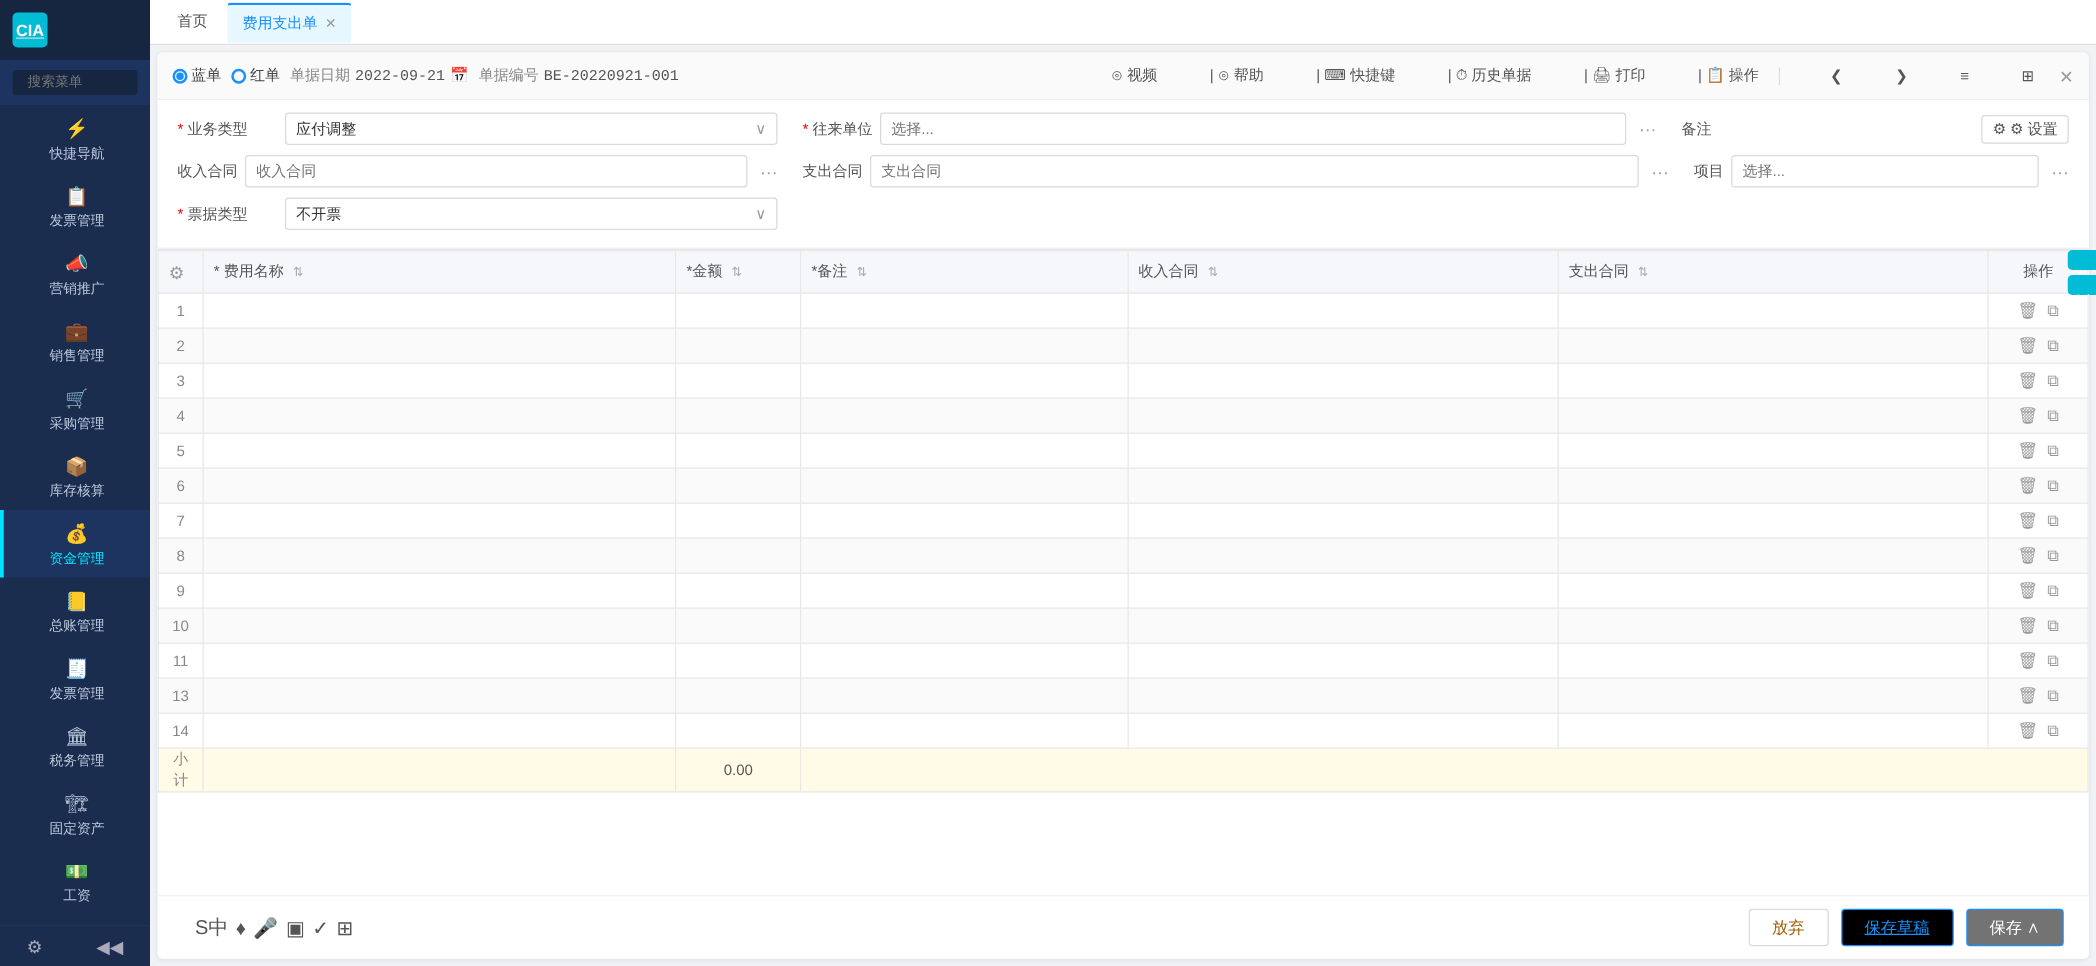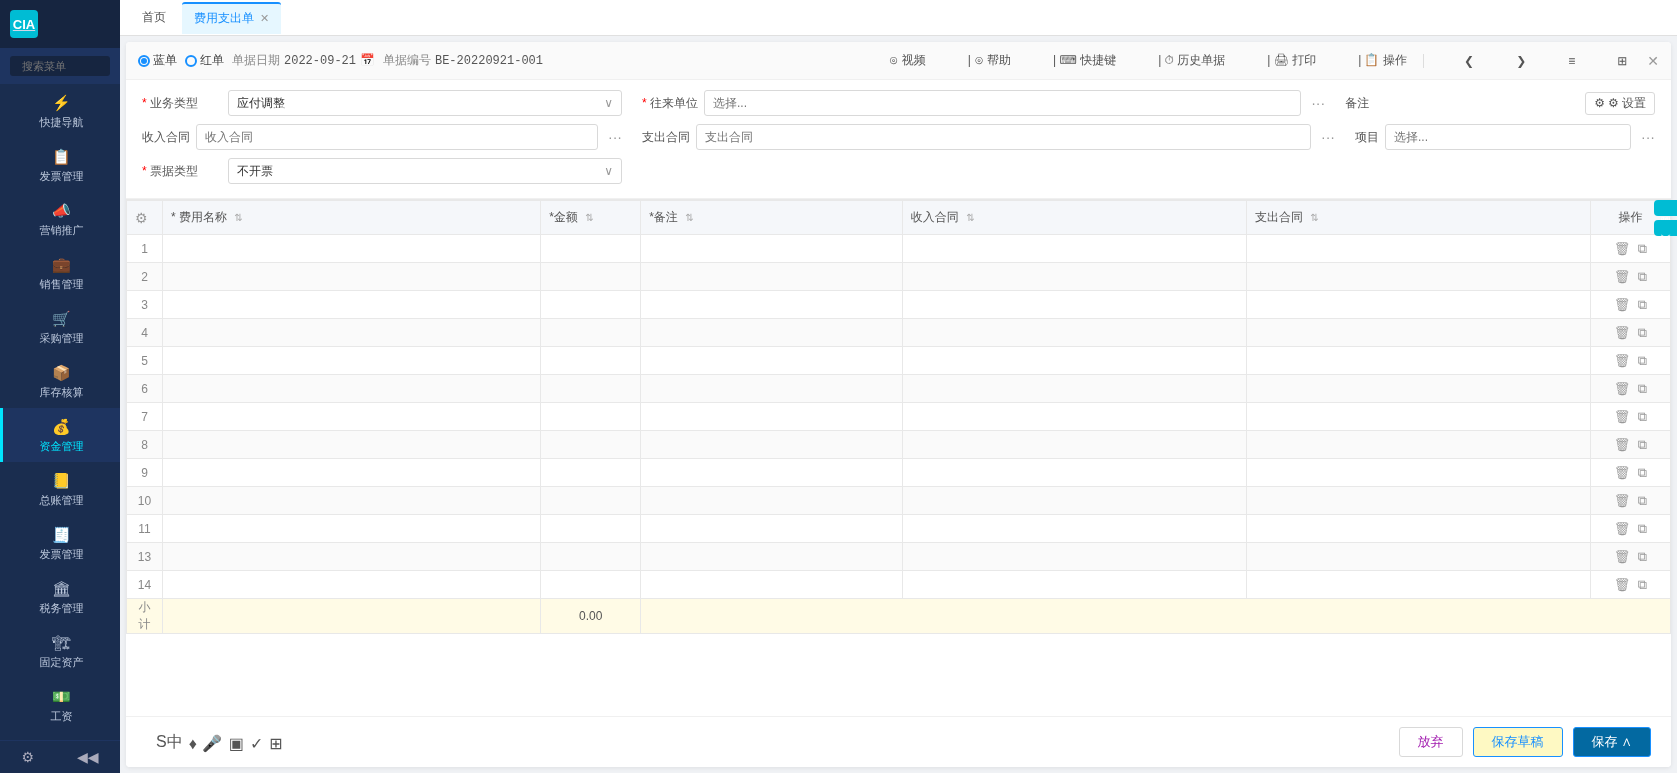--- a/index.html
+++ b/index.html
@@ -277,23 +277,23 @@
     }
     .footer-icons { display: flex; gap: 6px; align-items: flex-end; margin-right: auto; margin-left: 10px; }
     .footer-icon { font-size: 16px; cursor: pointer; color: #555; }
     .btn {
       padding: 5px 18px;
       border-radius: 3px;
       border: 1px solid #d9d9d9;
       cursor: pointer;
       font-size: 13px;
     }
-    .btn-default { background: #fff; color: #a21caf; }
-    .btn-secondary { background: #fef9c3; color: #1890ff; border-color: #1890ff; }
-    .btn-primary { background: #0369a1; color: #fff; border-color: #1890ff; }
+    .btn-default { background: #fff; color: #a16207; }
+    .btn-secondary { background: #000000; color: #1890ff; border-color: #1890ff; text-decoration: underline; }
+    .btn-primary { background: #737373; color: #fff; border-color: #1890ff; }
 
     .toolbar-divider { width: 1px; height: 14px; background: #ddd; margin: 0 4px; }
   </style>
 </head>
 <body>
 
 <div class="sidebar">
   <div class="sidebar-logo">
     <div class="sidebar-logo-icon">
       <span>CIA</span>

